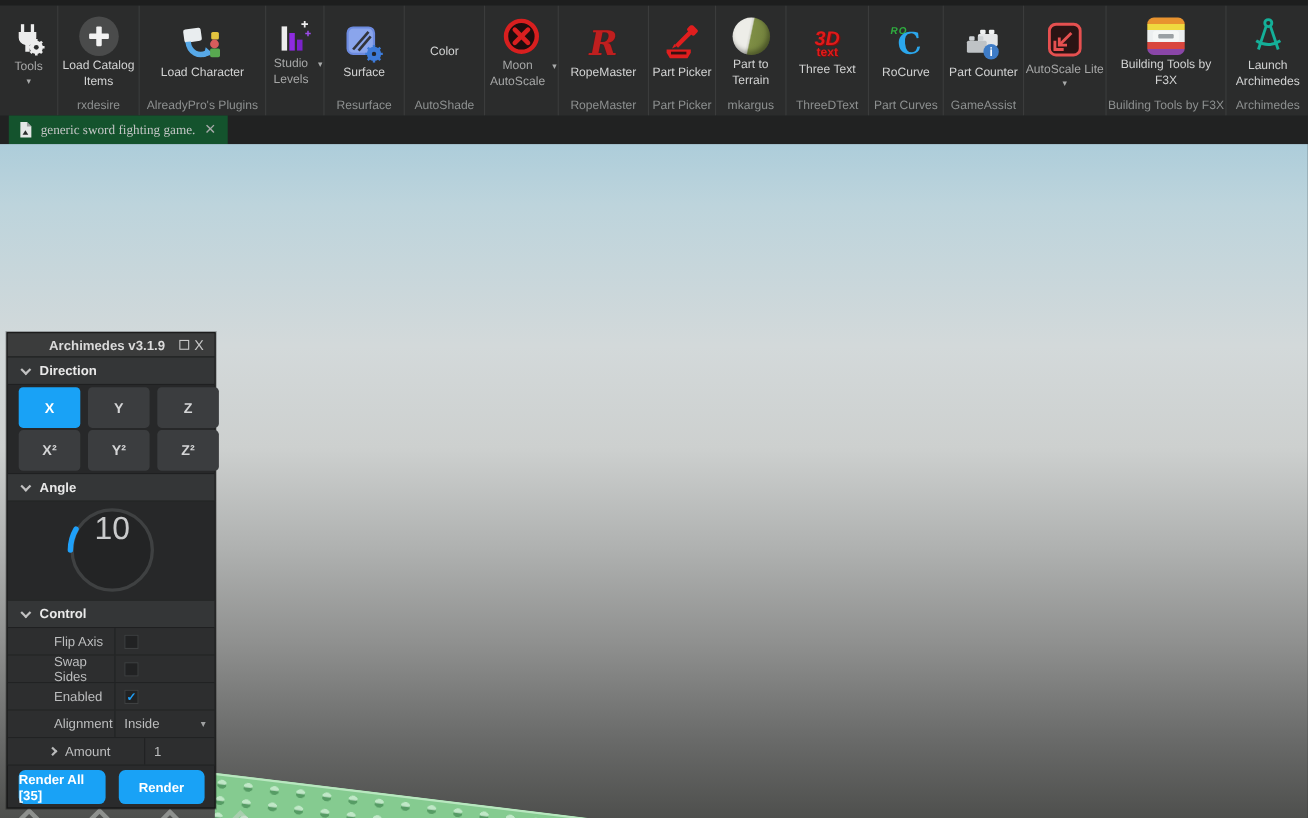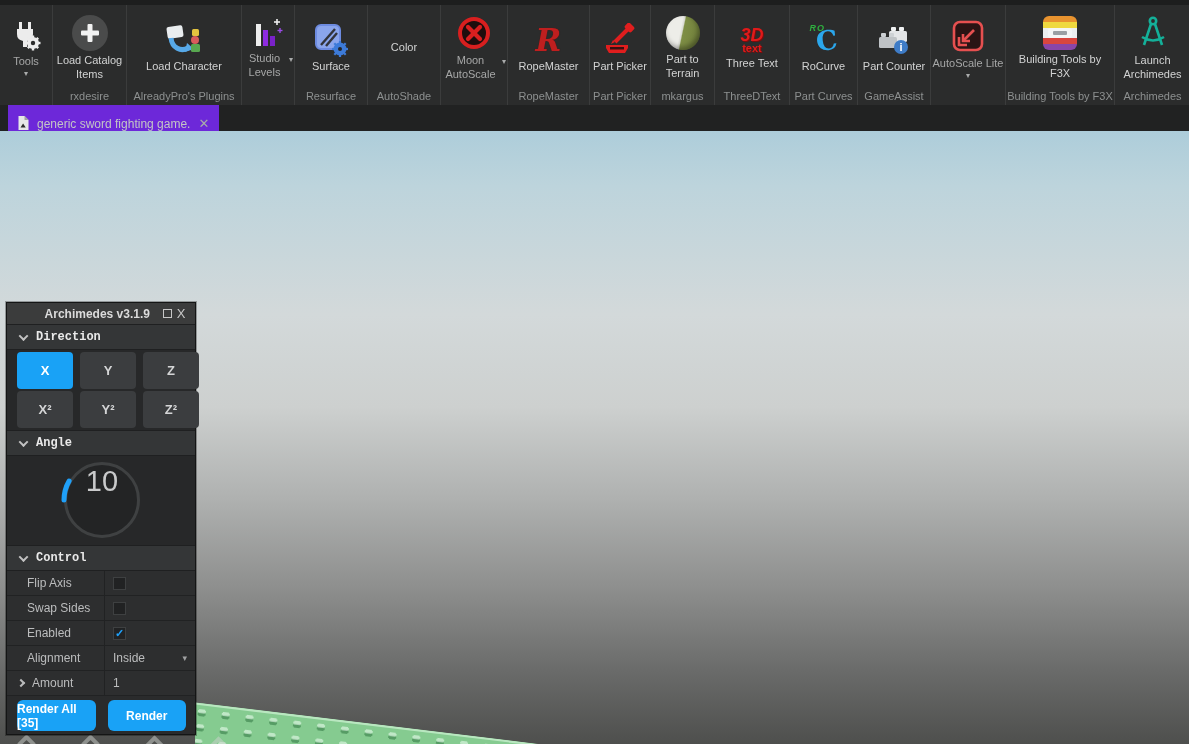--- a/index.html
+++ b/index.html
@@ -38,21 +38,21 @@
   .rocurve .ro { position:absolute; left:4px; top:0; font-size:9px; font-weight:bold; color:#2FAE3F; letter-spacing:1px;font-style:italic; }
   .rocurve .c { position:absolute; left:10px; top:2px; font-family:"DejaVu Serif", serif; font-weight:bold; font-size:27px; color:#2BA7EC; transform:rotate(-6deg); }
 
   .f3x { width:34px; height:34px; border-radius:6px; overflow:hidden; position:relative;
     background:linear-gradient(#E8932F 0 18%, #EFD93F 18% 34%, #ECEFF0 34% 66%, #D9463E 66% 83%, #8A46A8 83% 100%); }
   .f3x .pill { position:absolute; left:5px; top:12px; width:24px; height:10px; background:#F4F6F6; border-radius:3px; }
   .f3x .pill::before { content:""; position:absolute; left:5px; top:3px; width:14px; height:4px; background:#9AA0A4; border-radius:1px; }
 
   
   .tabbar { height:26px; background:#212222; display:flex; align-items:center; }
-  .tab { margin-left:8px; height:26px; padding:0 9px; background:#6d28d9; display:flex; align-items:flex-end; gap:7px; cursor:pointer; }
+  .tab { margin-left:8px; height:26px; padding:0 9px; background:#14532d; display:flex; align-items:center; gap:7px; cursor:pointer;font-family:Liberation Serif, serif; }
   .tab-title { font-size:12px; color:#C3C5C5; white-space:nowrap; }
   .tab-close { font-size:13px; color:#A8AAAA; cursor:pointer; padding:0 1px; }
 
   
   .viewport { position:relative; width:1189px; height:613px; overflow:hidden;
     background:linear-gradient(180deg,#ADCDDA 0%,#BDD4DC 9%,#D3D9DA 30%,#CDD0CF 45%,#AFB1B0 60%,#8F908F 74%,#6A6B6A 88%,#4E4F4D 100%); }
 
   .greenwedge { position:absolute; left:195px; top:571px; width:345px; height:42px;
     clip-path:polygon(0 0, 100% 100%, 0 100%); overflow:hidden; }
   .greenwedge .studplate { position:absolute; left:-4px; top:0; width:430px; height:80px;
@@ -68,39 +68,39 @@
   
   .panel { position:absolute; left:6px; top:171px; width:190px; height:433px;
     background:#2A2B2C; border:1px solid #141515; box-shadow:0 0 0 1px rgba(0,0,0,.3); font-size:12px; }
   .ptitle { height:21px; background:#3B3C3C; display:flex; align-items:center; padding:0 7px; }
   .ptitle .ttext { flex:1; text-align:right; color:#DBDBDB; font-weight:bold; font-size:12px; padding-right:10px; }
   .winbtn { color:#C7C7C7; cursor:pointer; display:flex; align-items:center; justify-content:center; width:14px; height:14px; }
   .float-sq { width:9px; height:9px; border:1.5px solid #C7C7C7; }
   .xglyph { font-size:13px; line-height:13px; }
 
   .sechead { height:26px; background:#343637; border-top:1px solid #1F2021; border-bottom:1px solid #1F2021;
-    display:flex; align-items:center; padding-left:13px; gap:9px; color:#E9E9E9; font-weight:bold; cursor:pointer;font-family:Liberation Mono, monospace; }
+    display:flex; align-items:center; padding-left:13px; gap:9px; color:#E9E9E9; font-weight:bold; cursor:pointer; }
   .chevdown { width:7px; height:7px; border-left:2px solid #C2C2C2; border-bottom:2px solid #C2C2C2; transform:rotate(-45deg) translate(1px,-1px); }
   .chevright { width:6px; height:6px; border-right:2px solid #B9BABB; border-top:2px solid #B9BABB; transform:rotate(45deg); display:inline-block; }
 
   .dirgrid { height:80px; background:#272829; display:grid; grid-template-columns:repeat(3,56px);
     grid-auto-rows:37px; column-gap:7px; row-gap:2px; padding:2px 0 2px 10px; }
   .dbtn { background:#3B3D3F; border-radius:4px; color:#D4D5D6; font-weight:bold; font-size:13px;
     display:flex; align-items:center; justify-content:center; cursor:pointer; }
   .dbtn.active { background:#19A2F6; color:#FFFFFF; }
 
   .anglebody { height:89px; background:#272829; position:relative; }
   .dial { position:absolute; left:57px; top:6px; width:76px; height:76px; border-radius:50%;
     background:#232425; border:3px solid #3F4142; display:flex; align-items:flex-start; justify-content:center; cursor:pointer; }
   .dial .num { font-size:29px; color:#C9CACB; }
   .dialarc { position:absolute; left:53px; top:2px; pointer-events:none; }
 
   .crow { height:25px; background:#2D2E2F; border-bottom:1px solid #212223; display:flex; align-items:stretch; }
-  .labelcol { width:97px; display:flex; align-items:center; padding-left:20px; color:#BCBDBE; }
-  .labelcol.withexp { padding-left:11px; gap:8px; }
+  .labelcol { width:97px; display:flex; align-items:center; padding-left:42px; color:#BCBDBE; }
+  .labelcol.withexp { padding-left:11px; gap:8px;margin-left:27px; }
   .ctrlcol { flex:1; border-left:1px solid #212223; display:flex; align-items:center; padding-left:8px; position:relative; color:#BCBDBE; }
   .cbox { width:13px; height:13px; background:#212223; border:1px solid #3E4041; display:flex; align-items:center; justify-content:center;
     color:#1FA0F9; font-size:11px; font-weight:bold; cursor:pointer; }
   .ddcaret { position:absolute; right:8px; font-size:9px; color:#A0A1A2; }
 
   .btnrow { height:39px; display:flex; gap:12px; padding:4px 9px 4px 10px; }
   .bluebtn { flex:1; background:#19A2F6; border-radius:6px; color:#FFFFFF; font-weight:bold; font-size:12px;
     display:flex; align-items:center; justify-content:center; cursor:pointer; }
 
   svg { display:block; }

